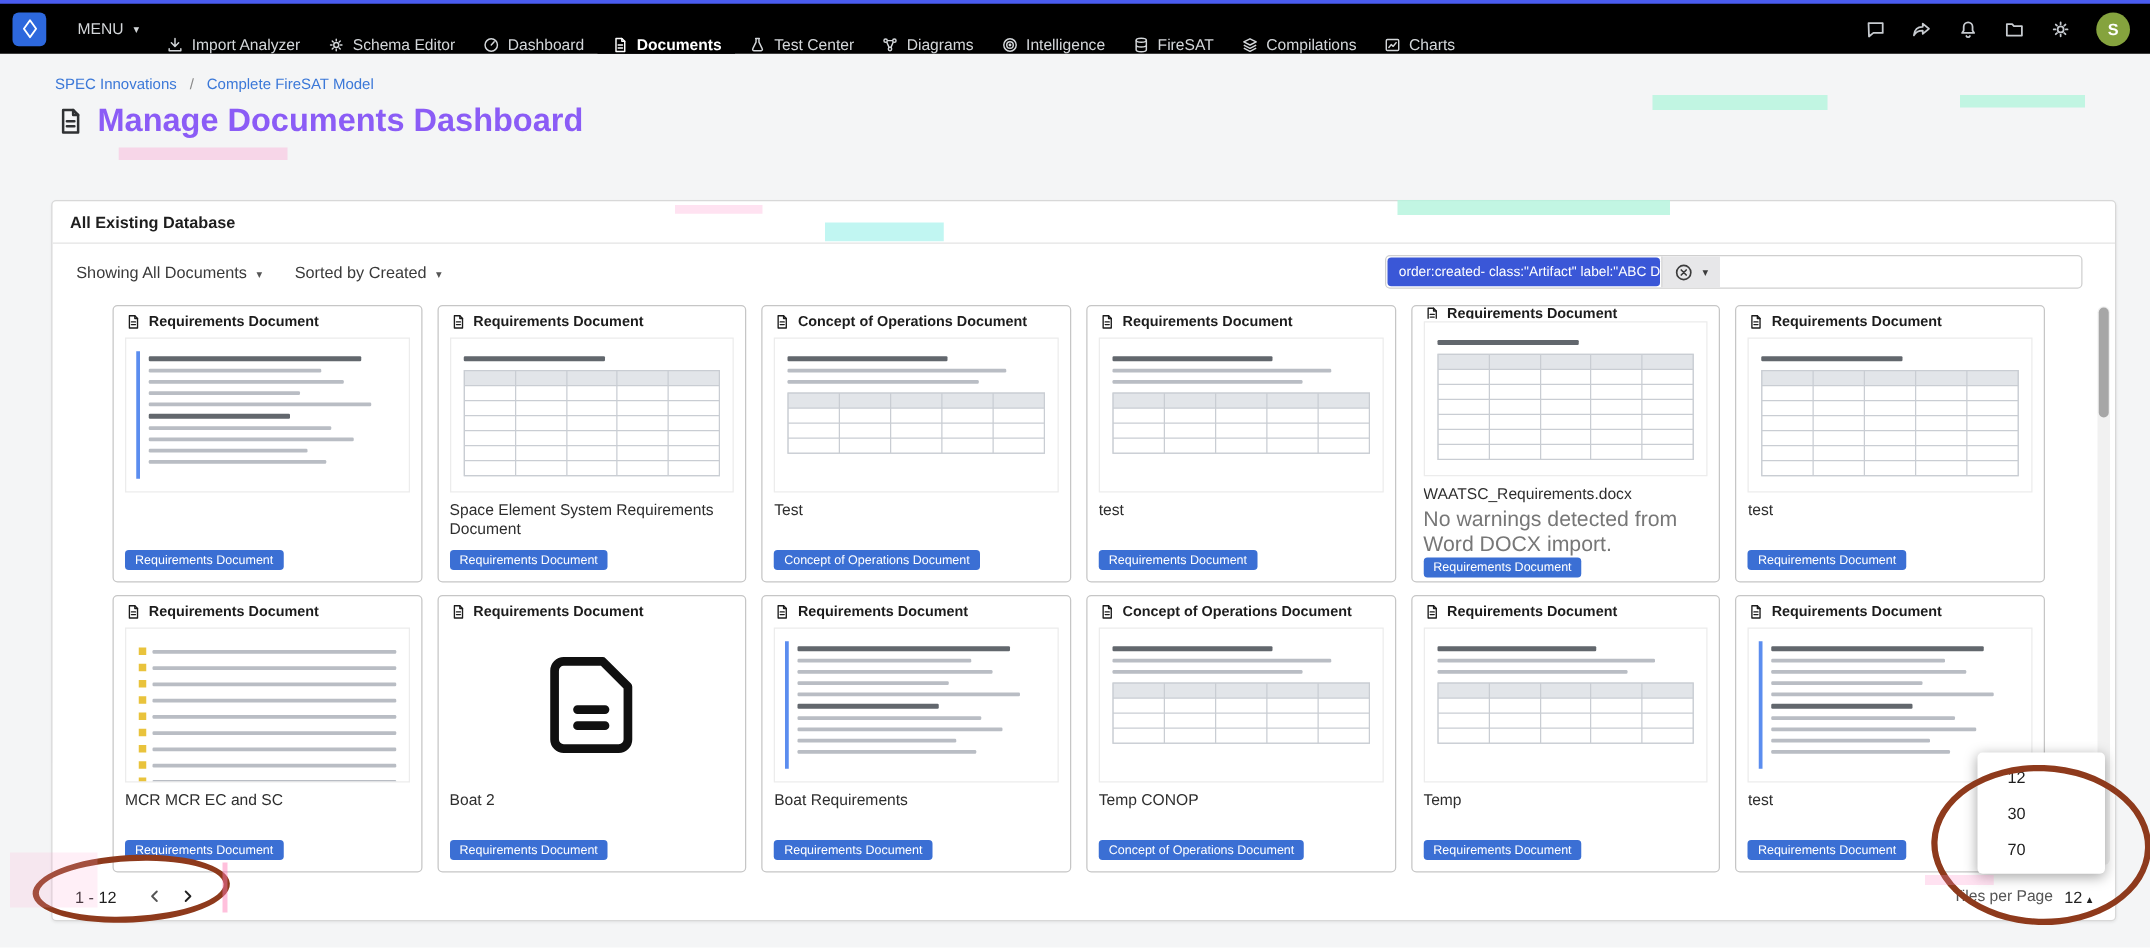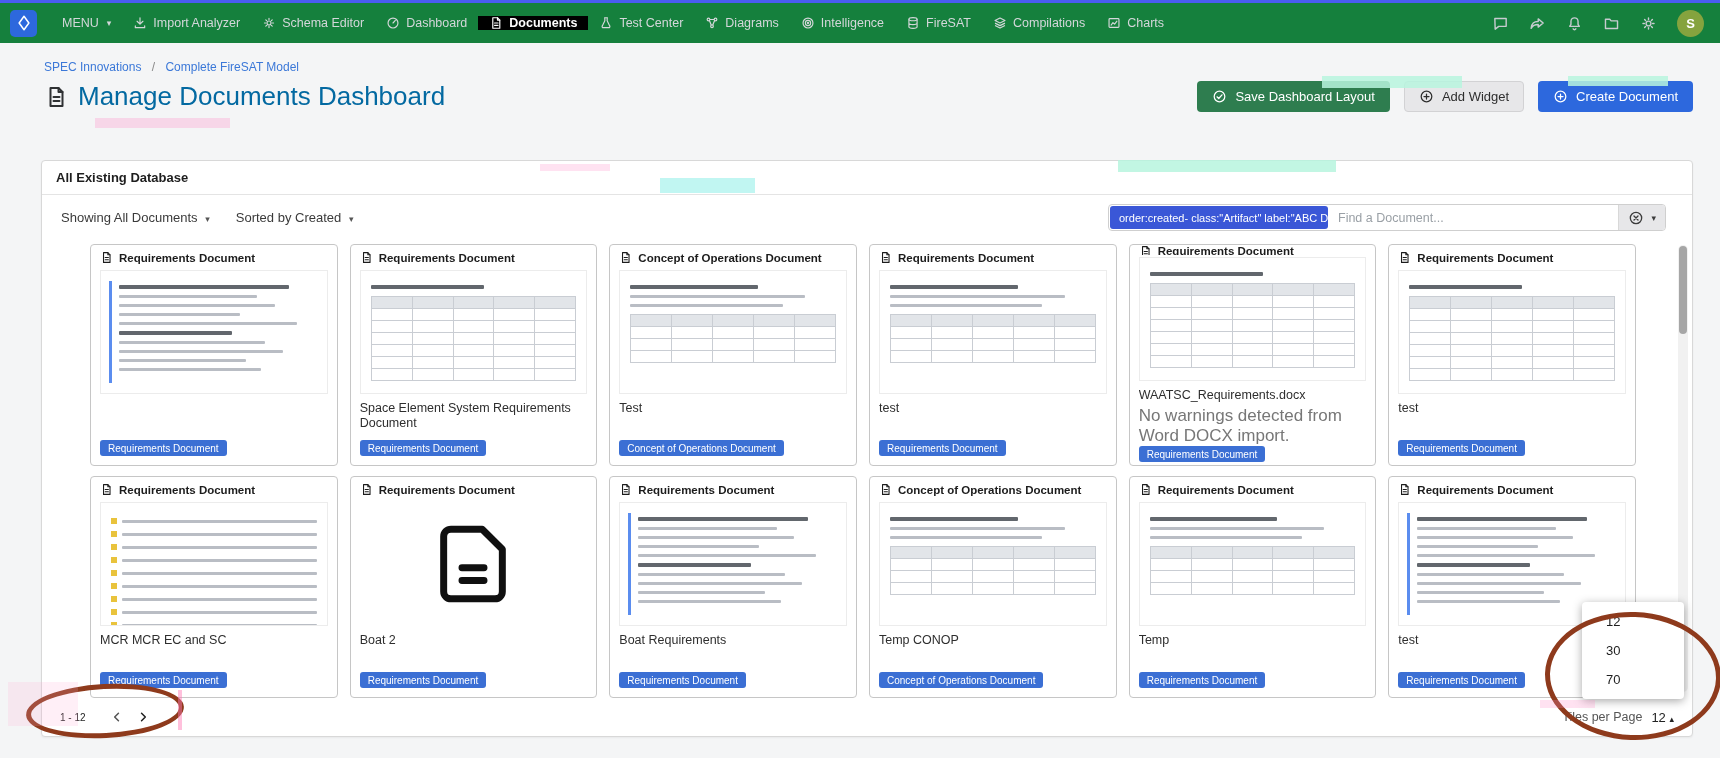--- a/index.html
+++ b/index.html
@@ -8,41 +8,41 @@
     --top-border-blue:#4a5cf0; --link-blue:#3b78d8;
   }
   *{box-sizing:border-box;margin:0;padding:0}
   html,body{width:1720px;height:758px}
   body{
     position:relative;background:#f4f5f6;overflow:hidden;
     font-family:"Liberation Sans",sans-serif;color:#333;
   }
   
   .topnav{
-    height:43px;background:#15803d;border-top:3px solid var(--top-border-blue,#4a5cf0);
+    height:43px;background:#000000;border-top:3px solid var(--top-border-blue,#4a5cf0);
     display:flex;align-items:stretch;padding:0 12px 0 10px;
   }
   .logo{width:27px;height:27px;align-self:center;background:var(--accent-blue,#2d68dd);
     border-radius:5px;display:flex;align-items:center;justify-content:center;color:#fff;flex:none;margin-right:14px}
   .logo svg{width:18px;height:18px}
   .nav-item{display:flex;align-items:center;gap:6px;color:#d4d7da;font-size:12.5px;
     padding:0 11px;cursor:pointer;white-space:nowrap;text-decoration:none}
   .nav-item.active{background:#000;color:#fff;font-weight:bold}
   .nav-item svg{width:14px;height:14px;flex:none}
   .nav-caret{font-size:9px;margin-left:2px}
   .nav-right{margin-left:auto;display:flex;align-items:center;gap:20px;padding-right:4px}
   .nav-right .tool-icon{width:17px;height:17px;color:#c7cbd0;cursor:pointer}
   .avatar{width:27px;height:27px;border-radius:50%;background:var(--avatar-green,#85a33e);
     color:#fff;font-size:13px;font-weight:bold;display:flex;align-items:center;justify-content:center;cursor:pointer}
   
   .breadcrumb{margin:17px 12px 0 44px;font-size:12px}
   .breadcrumb a{color:var(--link-blue,#3b78d8);text-decoration:none;cursor:pointer}
   .breadcrumb .sep{color:#888;margin:0 7px}
   .title-row{display:flex;align-items:center;margin:7px 27px 0 44px}
-  .page-title{display:flex;align-items:center;gap:10px;font-size:26px;font-weight:400;color:#0369a1}
+  .page-title{display:flex;align-items:center;gap:10px;font-size:26px;font-weight:700;color:#8b5cf6}
   .page-title svg{width:24px;height:24px;color:#2f3133}
   .hdr-buttons{margin-left:auto;display:flex;gap:14px}
   .btn{display:flex;align-items:center;gap:8px;height:31px;padding:0 14px;border-radius:4px;
     font-size:13px;cursor:pointer;border:1px solid transparent;white-space:nowrap}
   .btn svg{width:15px;height:15px}
   .btn-green{background:var(--save-green,#2e7d4f);color:#fff}
   .btn-gray{background:#e7e7e9;color:#2e2e2e;border-color:#d2d2d4}
   .btn-blue{background:var(--accent-blue,#2d68dd);color:#fff}
   
   .panel{position:absolute;left:41px;right:27px;top:160px;bottom:21px;background:#fff;
@@ -84,21 +84,21 @@
     border:1px solid #c9cdd3;margin-top:7px}
   .tc{background:#fff;height:11px}
   .tc.th{background:#e2e5e9}
   .card-foot{flex:1;display:flex;flex-direction:column;padding:7px 9px 0}
   .card-title{font-size:12.5px;color:#2e2e2e;line-height:15px;max-height:30px;overflow:hidden}
   .card-note{font-size:17px;color:#777;margin-top:3px}
   .badge{margin-top:auto;margin-bottom:9px;align-self:flex-start;background:var(--badge-blue,#3b6fd4);
     color:#fff;font-size:10px;padding:2.5px 8px;border-radius:3px;white-space:nowrap}
   
   .panel-foot{flex:none;display:flex;align-items:center;padding:6px 18px 9px;position:relative}
-  .pg-range{font-size:10px;color:#1e1e1e}
+  .pg-range{font-size:13px;color:#1e1e1e}
   .pg-btn{width:26px;height:26px;display:flex;align-items:center;justify-content:center;cursor:pointer;color:#222}
   .pg-btn svg{width:14px;height:14px}
   .pg-btn.prev{margin-left:18px;color:#555}
   .ps-wrap{margin-left:auto;display:flex;align-items:center;gap:9px}
   .ps-label{font-size:12.5px;color:#555}
   .ps-value{font-size:13px;color:#222;cursor:pointer;white-space:nowrap}
   .ps-value .caret{font-size:9px}
   .ps-popup{position:absolute;right:8px;bottom:40px;width:102px;background:#fff;border-radius:4px;
     box-shadow:0 2px 10px rgba(0,0,0,.35);padding:5px 0;z-index:20;list-style:none}
   .ps-popup li{padding:7px 0 7px 24px;font-size:13px;color:#1e1e1e;cursor:pointer}
@@ -243,21 +243,21 @@
 <header class="topnav">
   <span class="logo">
       <svg>
         <use href="#diamond-icon"></use>
       </svg>
     </span>
   <a class="nav-item">
     <span>MENU</span>
     <span class="nav-caret">▾</span>
   </a>
-  <span id="nav-items" style="display:flex;align-items:center">
+  <span id="nav-items" style="display:flex;align-items:flex-end">
       <a class="nav-item">
     <svg class="nav-icon">
           <use href="#download-icon"></use>
         </svg>
     <span class="nav-label">Import Analyzer</span>
   </a>
       <a class="nav-item">
     <svg class="nav-icon">
           <use href="#gear-icon"></use>
         </svg>
@@ -340,59 +340,38 @@
   <a>Complete FireSAT Model</a>
 </nav>
 
 <div class="title-row">
   <h1 class="page-title">
     <svg>
         <use href="#document-icon"></use>
       </svg>
     <span>Manage Documents Dashboard</span>
   </h1>
-  <div class="hdr-buttons">
-    <button class="btn btn-green">
-      <svg>
-          <use href="#check-circle-icon"></use>
-        </svg>
-      <span>Save Dashboard Layout</span>
-    </button>
-    <button class="btn btn-gray">
-      <svg>
-          <use href="#plus-circle-icon"></use>
-        </svg>
-      <span>Add Widget</span>
-    </button>
-    <button class="btn btn-blue">
-      <svg>
-          <use href="#plus-circle-icon"></use>
-        </svg>
-      <span>Create Document</span>
-    </button>
-  </div>
 </div>
 
 <section class="panel">
   <div class="panel-title">
     <span>All Existing Database</span>
   </div>
 
   <div class="filter-row">
     <span class="filter-dd">
       <span>Showing All Documents</span>
       <span class="caret">▾</span>
     </span>
     <span class="filter-dd">
       <span>Sorted by Created</span>
       <span class="caret">▾</span>
     </span>
     <div class="search">
       <span class="chip">order:created- class:"Artifact" label:"ABC Docu</span>
-      <input type="text" placeholder="Find a Document..." style="">
       <span class="search-right">
         <svg>
             <use href="#x-circle-icon"></use>
           </svg>
         <span class="caret">▾</span>
       </span>
     </div>
   </div>
 
   <div class="grid" id="card-grid">

